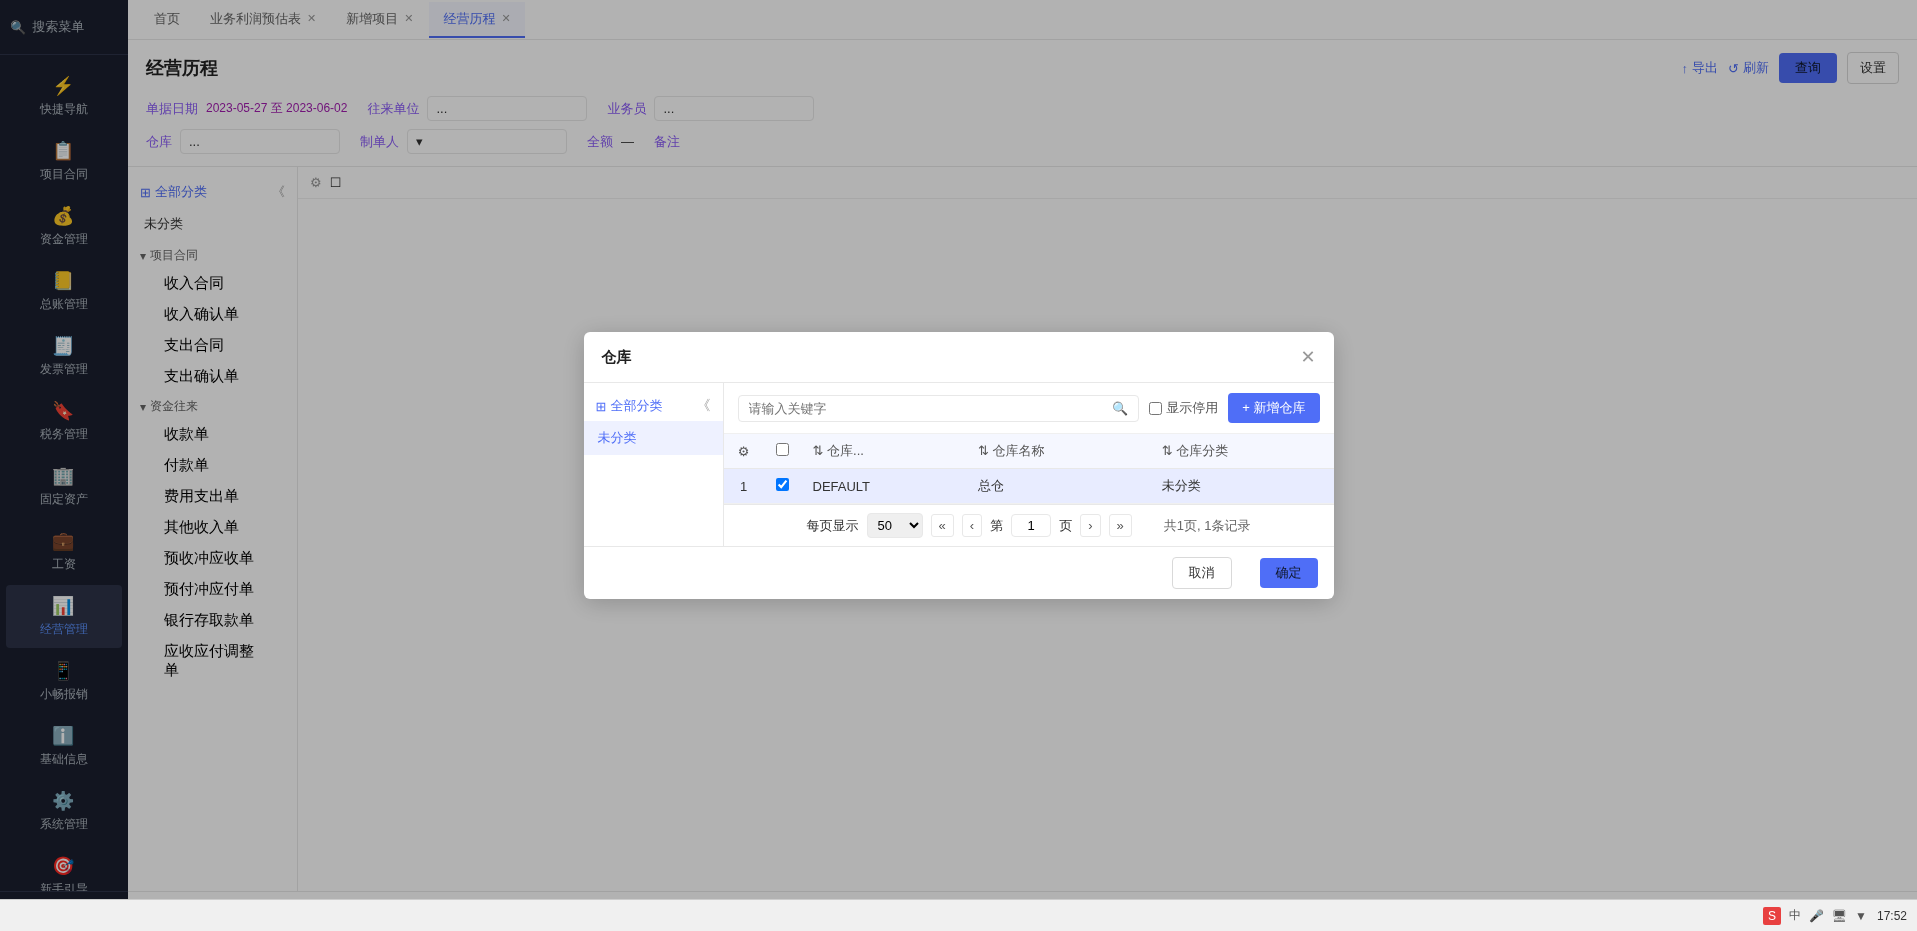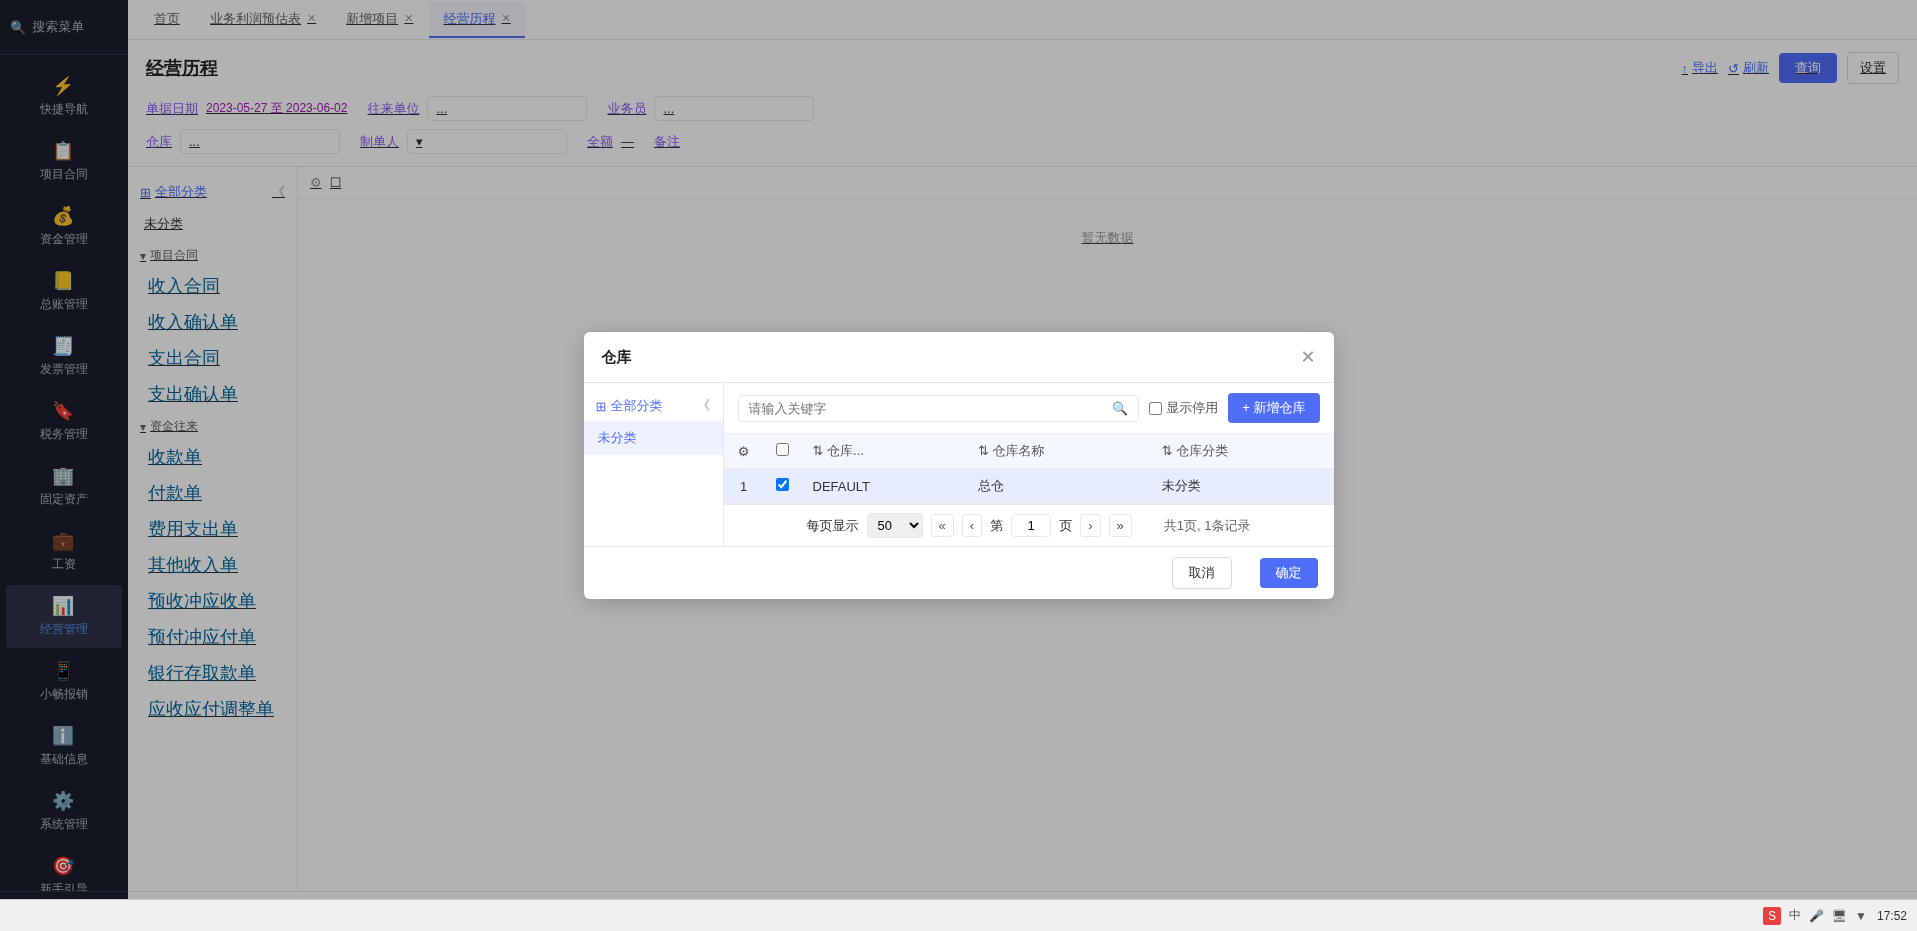--- a/index.html
+++ b/index.html
@@ -1,21 +1,21 @@
 <!DOCTYPE html>
 <html><head>
   <meta charset="utf-8">
   <style>
     * { box-sizing: border-box; margin: 0; padding: 0; }
     body { font-family: 'Microsoft YaHei', Arial, sans-serif; font-size: 13px; background: #f0f2f5; color: #333; width: 1917px; height: 931px; overflow: hidden; }
 
     
     .app-layout { display: flex; height: 100%; }
     .sidebar { width: 128px; background: #1a1f2e; color: #adb5bd; display: flex; flex-direction: column; height: 100%; flex-shrink: 0; }
-    .main-area { flex: 1; display: flex; flex-direction: column; background: #f0f2f5; text-decoration: underline; }
+    .main-area { flex: 1; display: flex; flex-direction: column; background: #f0f2f5; }
 
     
     .sidebar-top { padding: 14px 10px; border-bottom: 1px solid #2d3348; }
     .sidebar-search { display: flex; align-items: center; gap: 6px; color: #adb5bd; font-size: 13px; cursor: pointer; padding: 4px 0; }
     .sidebar-menu { flex: 1; overflow-y: auto; padding: 8px 0; }
     .sidebar-item { display: flex; flex-direction: column; align-items: center; padding: 10px 6px; cursor: pointer; color: #adb5bd; font-size: 12px; gap: 4px; border-radius: 4px; margin: 2px 6px; }
     .sidebar-item.active { background: #2d3348; color: #5b8ff9; }
     .sidebar-item .icon { font-size: 18px; }
     .sidebar-bottom { padding: 10px; border-top: 1px solid #2d3348; display: flex; justify-content: space-between; align-items: center; }
     .sidebar-bottom-icon { color: #adb5bd; cursor: pointer; font-size: 16px; }
@@ -25,21 +25,21 @@
     .tab { display: flex; align-items: center; padding: 8px 14px; cursor: pointer; font-size: 13px; color: #666; border-bottom: 2px solid transparent; gap: 6px; }
     .tab.active { color: #4f6ef7; border-bottom: 2px solid #4f6ef7; background: #f5f7ff; }
     .tab-close { font-size: 11px; color: #999; cursor: pointer; }
 
     
     .page-header { padding: 12px 18px 0; background: #fff; display: flex; align-items: center; justify-content: space-between; }
     .page-title { font-size: 18px; font-weight: 600; color: #222; }
     .header-actions { display: flex; gap: 10px; align-items: center; }
     .btn-export { display: flex; align-items: center; gap: 4px; color: #4f6ef7; font-size: 13px; cursor: pointer; }
     .btn-refresh { display: flex; align-items: center; gap: 4px; color: #4f6ef7; font-size: 13px; cursor: pointer; }
-    .btn-primary { background: #4f6ef7; color: #ffffff; border: none; padding: 6px 16px; border-radius: 4px; cursor: pointer; font-size: 13px; }
+    .btn-primary { background: #4f6ef7; color: #0f172a; border: none; padding: 6px 16px; border-radius: 4px; cursor: pointer; font-size: 13px; }
     .btn-default { background: #fff; color: #333; border: 1px solid #d9d9d9; padding: 6px 16px; border-radius: 4px; cursor: pointer; font-size: 13px; }
     .btn-settings { background: #fff; color: #333; border: 1px solid #d9d9d9; padding: 6px 12px; border-radius: 4px; cursor: pointer; font-size: 13px; }
 
     
     .filter-area { background: #fff; padding: 12px 18px; border-bottom: 1px solid #e8e8e8; }
     .filter-row { display: flex; align-items: center; gap: 20px; margin-bottom: 8px; flex-wrap: wrap; }
     .filter-item { display: flex; align-items: center; gap: 8px; }
     .filter-label { color: #8b5cf6; font-size: 13px; white-space: nowrap; }
     .filter-date-buttons { display: flex; gap: 4px; }
     .date-btn { padding: 3px 8px; border: 1px solid #e8e8e8; border-radius: 3px; cursor: pointer; font-size: 12px; color: #555; background: #fff; }
@@ -49,21 +49,21 @@
     .filter-row2 { display: flex; align-items: center; gap: 20px; }
 
     
     .content-area { display: flex; flex: 1; overflow: hidden; }
     .left-panel { width: 170px; background: #fff; border-right: 1px solid #e8e8e8; padding: 10px 0; overflow-y: auto; flex-shrink: 0; }
     .left-panel-header { display: flex; align-items: center; justify-content: space-between; padding: 6px 12px; }
     .left-panel-title { font-size: 13px; color: #4f6ef7; font-weight: 500; display: flex; align-items: center; gap: 4px; }
     .left-panel-collapse { color: #999; cursor: pointer; }
     .left-panel-item { padding: 8px 16px; cursor: pointer; font-size: 13px; color: #333; }
     .left-panel-group { font-size: 12px; color: #666; padding: 6px 12px 4px; display: flex; align-items: center; gap: 4px; cursor: pointer; }
-    .left-panel-subitem { padding: 6px 20px; cursor: pointer; font-size: 18px; color: #0369a1; }
+    .left-panel-subitem { padding: 6px 36px; cursor: pointer; font-size: 15px; color: #000000; }
 
     
     .table-area { flex: 1; background: #fff; overflow: auto; }
     .table-toolbar { display: flex; align-items: center; justify-content: space-between; padding: 8px 12px; border-bottom: 1px solid #f0f0f0; }
 
     
     .bottom-bar { background: #fff; border-top: 1px solid #e8e8e8; padding: 8px 18px; display: flex; align-items: center; justify-content: space-between; height: 40px; }
     .pagination { display: flex; align-items: center; gap: 8px; font-size: 13px; }
     .page-info { color: #666; font-size: 13px; }
 
@@ -290,21 +290,20 @@
         <div class="left-panel-subitem">应收应付调整单</div>
       </div>
 
       <div class="table-area">
         <div class="table-toolbar">
           <div style="display:flex;align-items:center;gap:8px;">
             <span style="color:#999;cursor:pointer;">⚙</span>
             <span style="cursor:pointer;">☐</span>
           </div>
         </div>
-        <div class="no-result">暂无数据</div>
       </div>
     </div>
 
     <div class="bottom-bar">
       <div class="pagination">
         <span>每页显示</span>
         <select class="page-size-select">
           <option>50</option>
           <option>20</option>
           <option>100</option>

